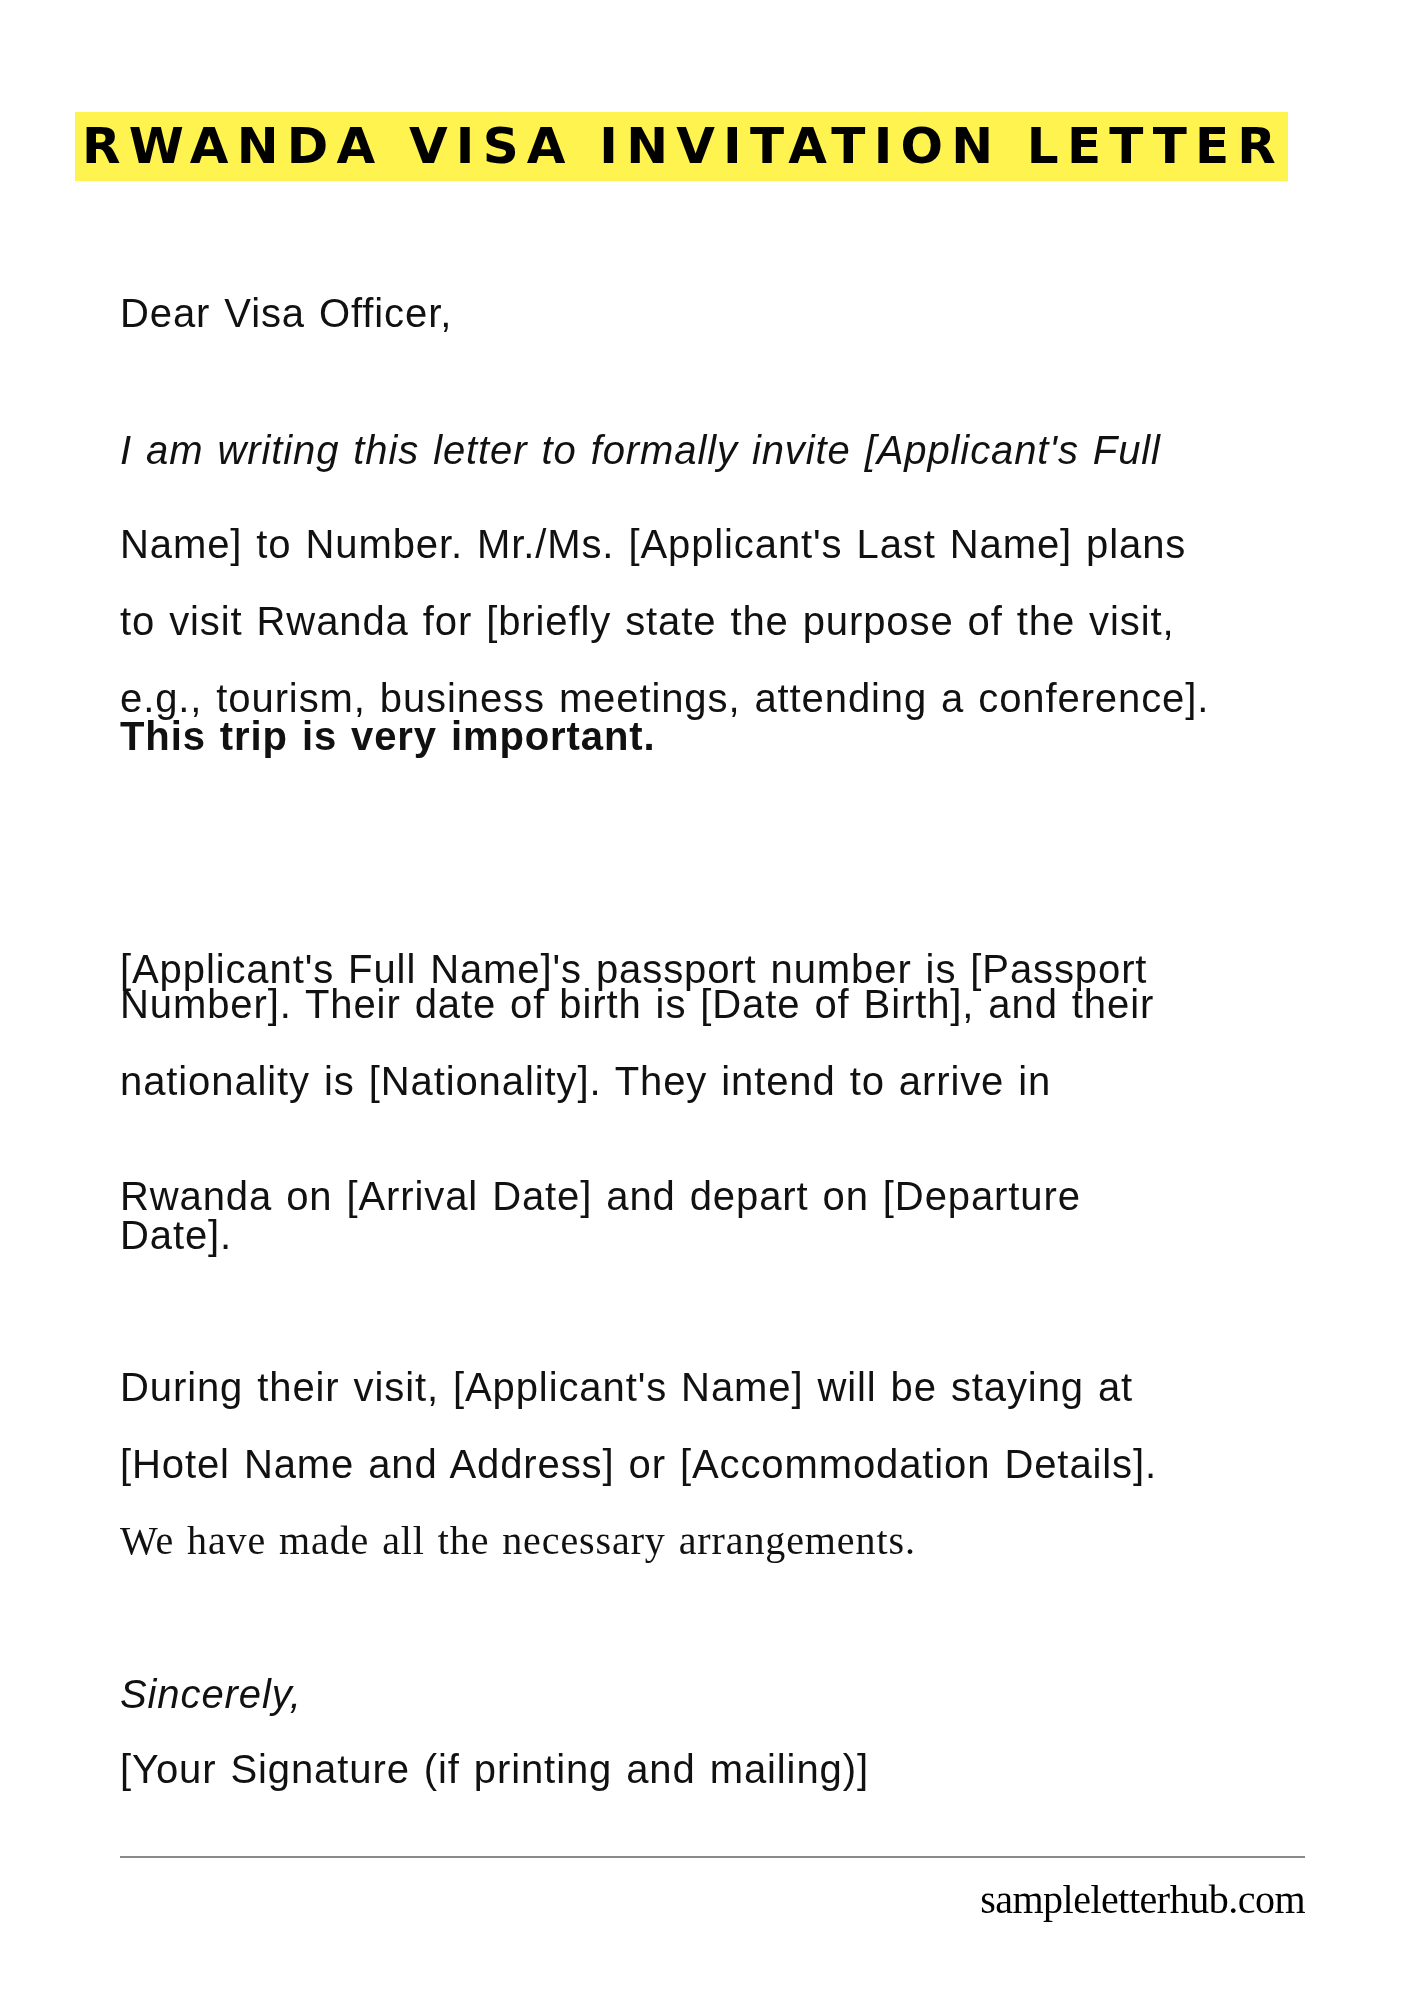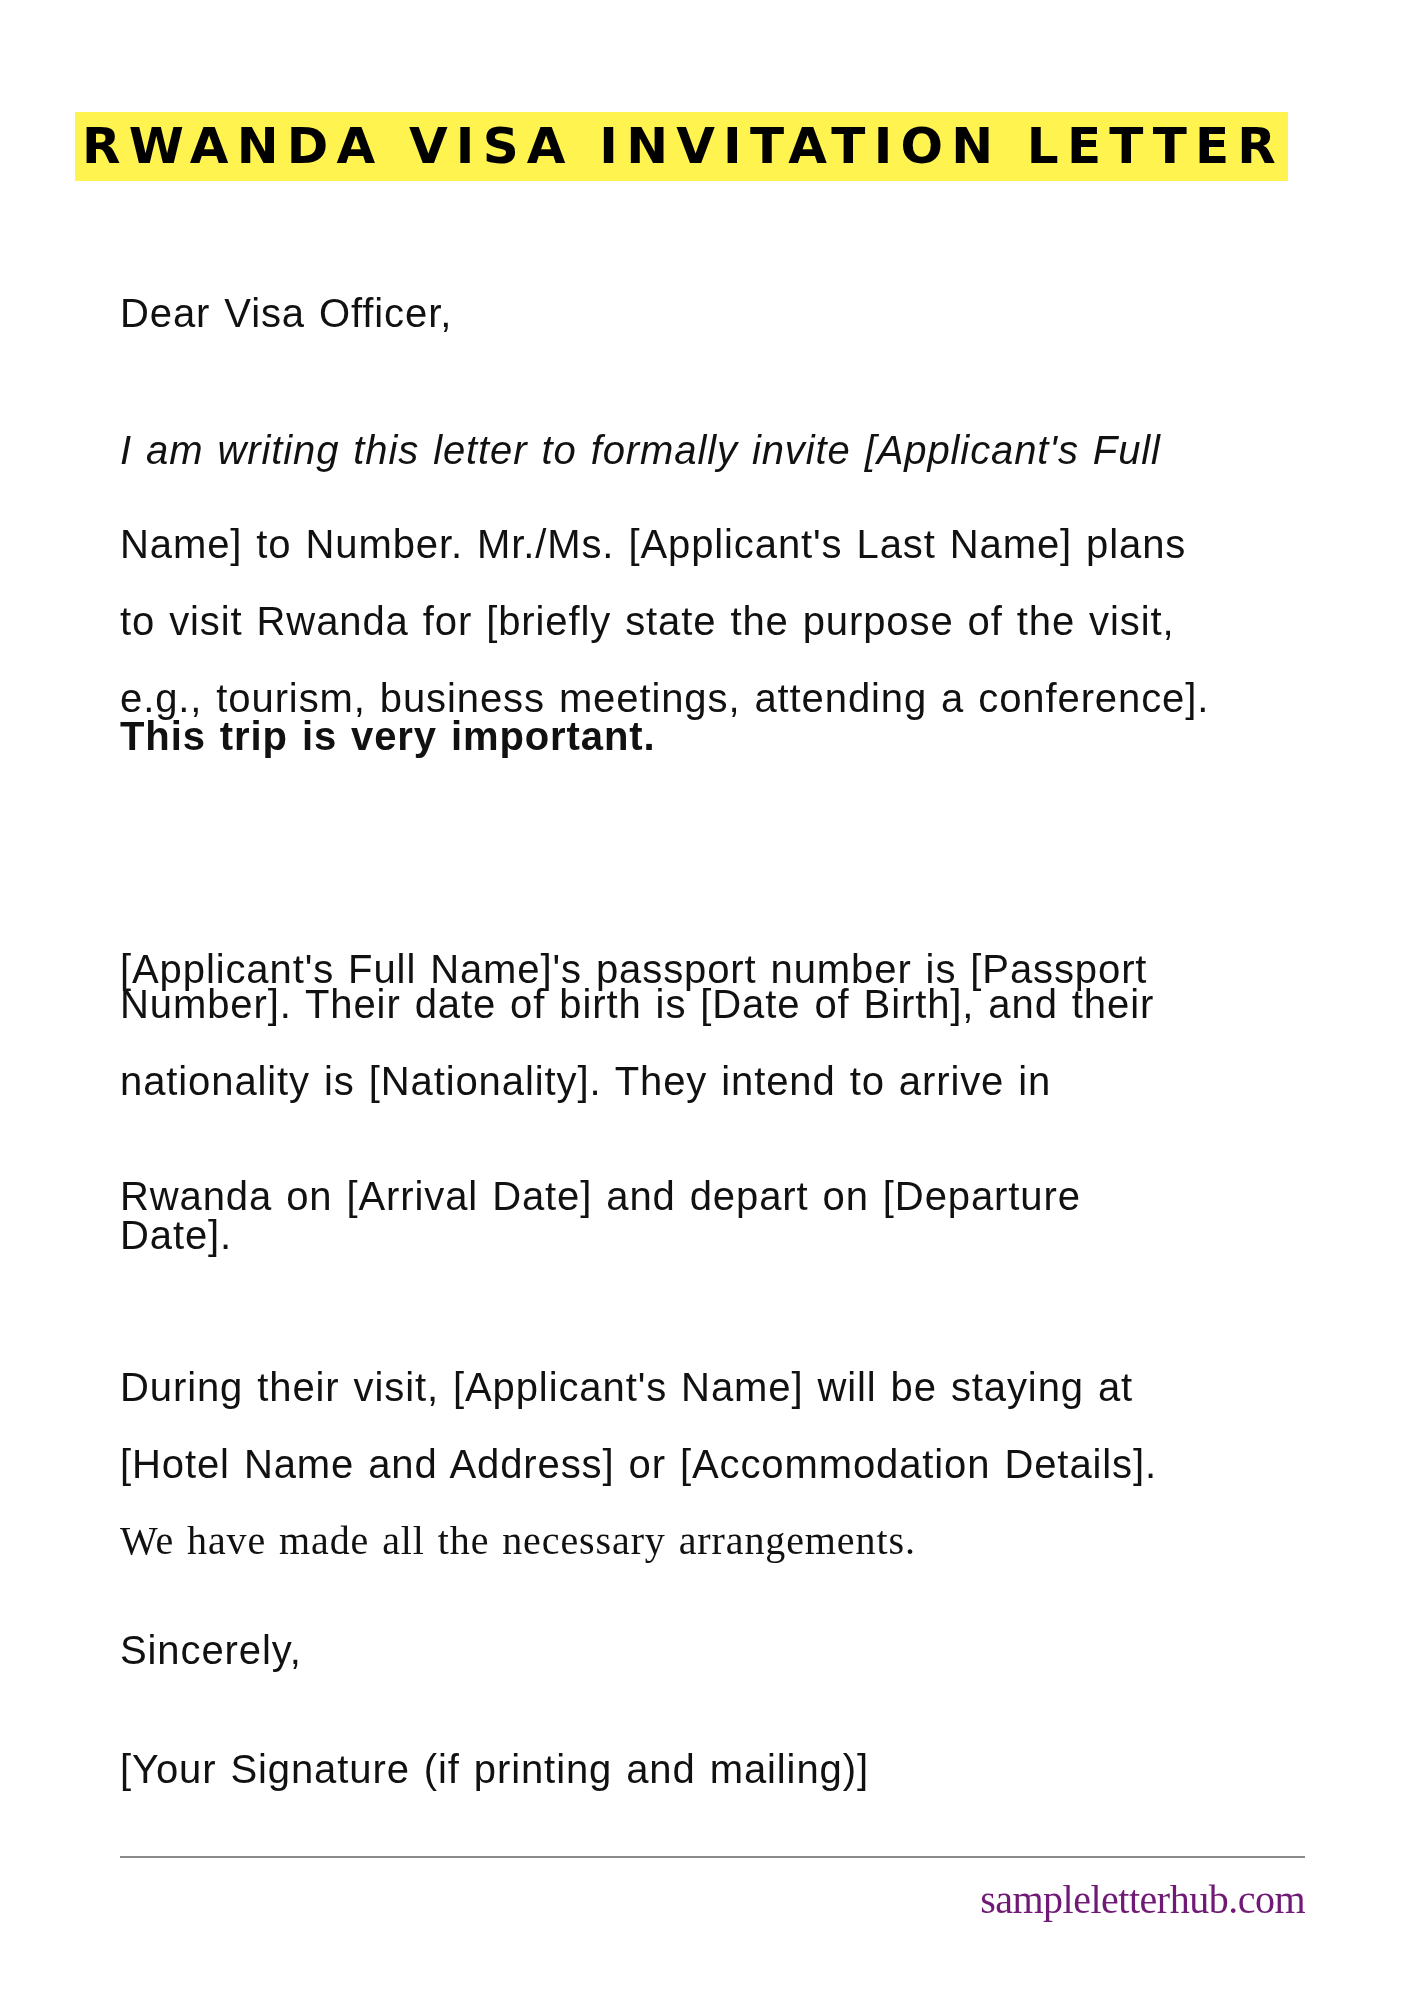--- a/index.html
+++ b/index.html
@@ -55,21 +55,21 @@
     height: 2px;
     background: #8a8a8a;
   }
   .footer {
     position: absolute;
     right: 109px;
     top: 1876px;
     font-family: "Liberation Serif", "DejaVu Serif", serif;
     font-size: 40px;
     line-height: 48px;
-    color: #701a75;
+    color: #000000;
     white-space: nowrap;
     letter-spacing: -0.5px;
   }
 </style>
 </head>
 <body>
 
 <div class="title-bar"></div>
 <h1 class="title-text" style="margin:0;">RWANDA VISA INVITATION LETTER</h1>
 
@@ -90,17 +90,17 @@
   <div class="line" style="top:1172px;text-align:center;">Rwanda on [Arrival Date] and depart on [Departure</div>
   <div class="line" style="top:1211px;">Date].</div>
 </div>
 
 <div>
   <div class="line" style="top:1363px;">During their visit, [Applicant's Name] will be staying at</div>
   <div class="line" style="top:1440px;">[Hotel Name and Address] or [Accommodation Details].</div>
   <div class="line" style="top:1517px;font-family:Liberation Serif, serif;">We have made all the necessary arrangements.</div>
 </div>
 
-<div class="line" style="top:1626px;">Sincerely,</div>
+<div class="line" style="top:1670px;font-style:italic;">Sincerely,</div>
 <div class="line" style="top:1745px;">[Your Signature (if printing and mailing)]</div>
 
 <div class="rule"></div>
 <div class="footer">sampleletterhub.com</div>
 
 </body></html>

